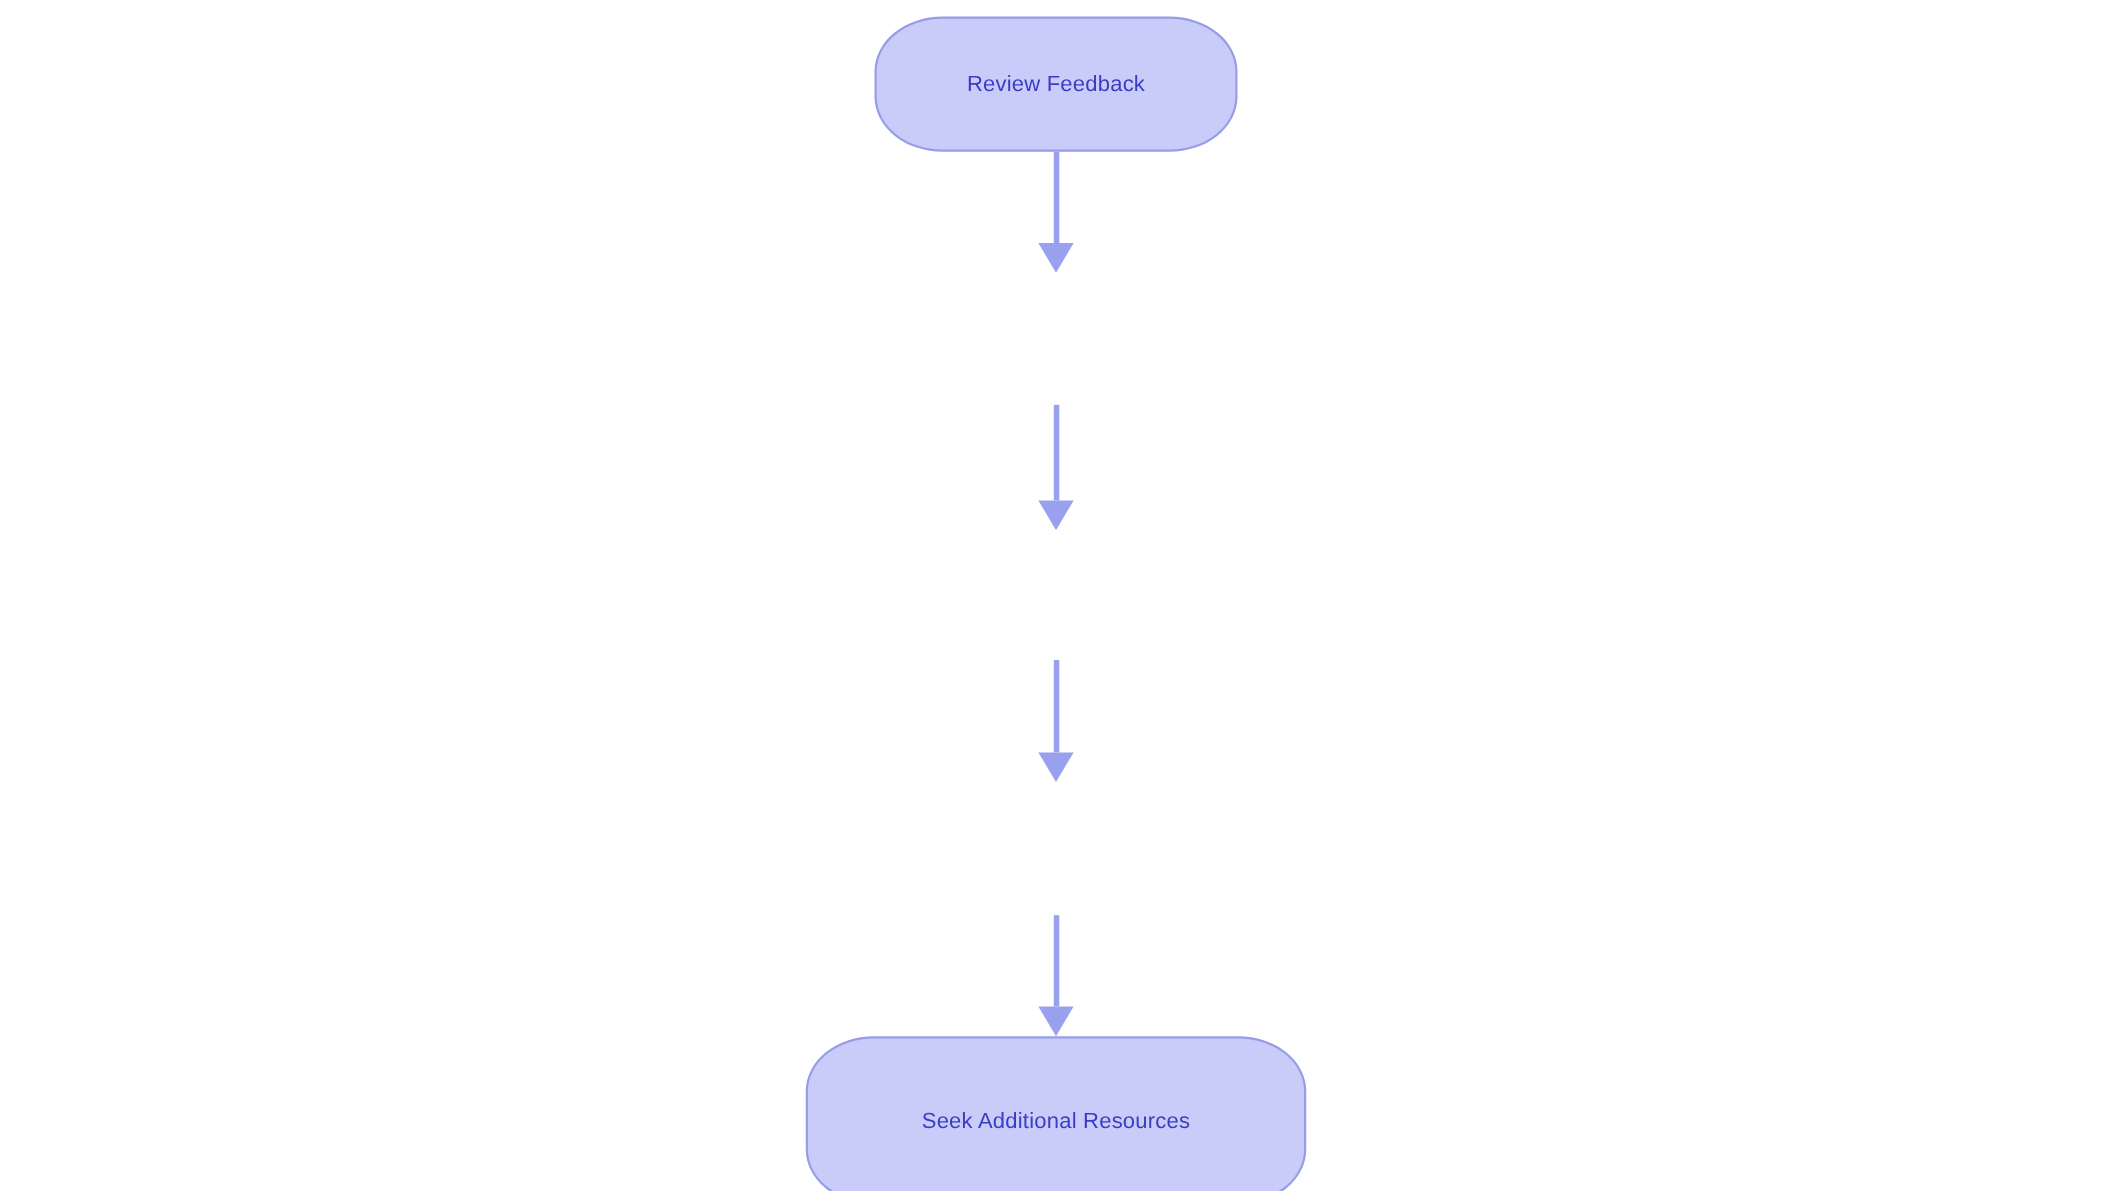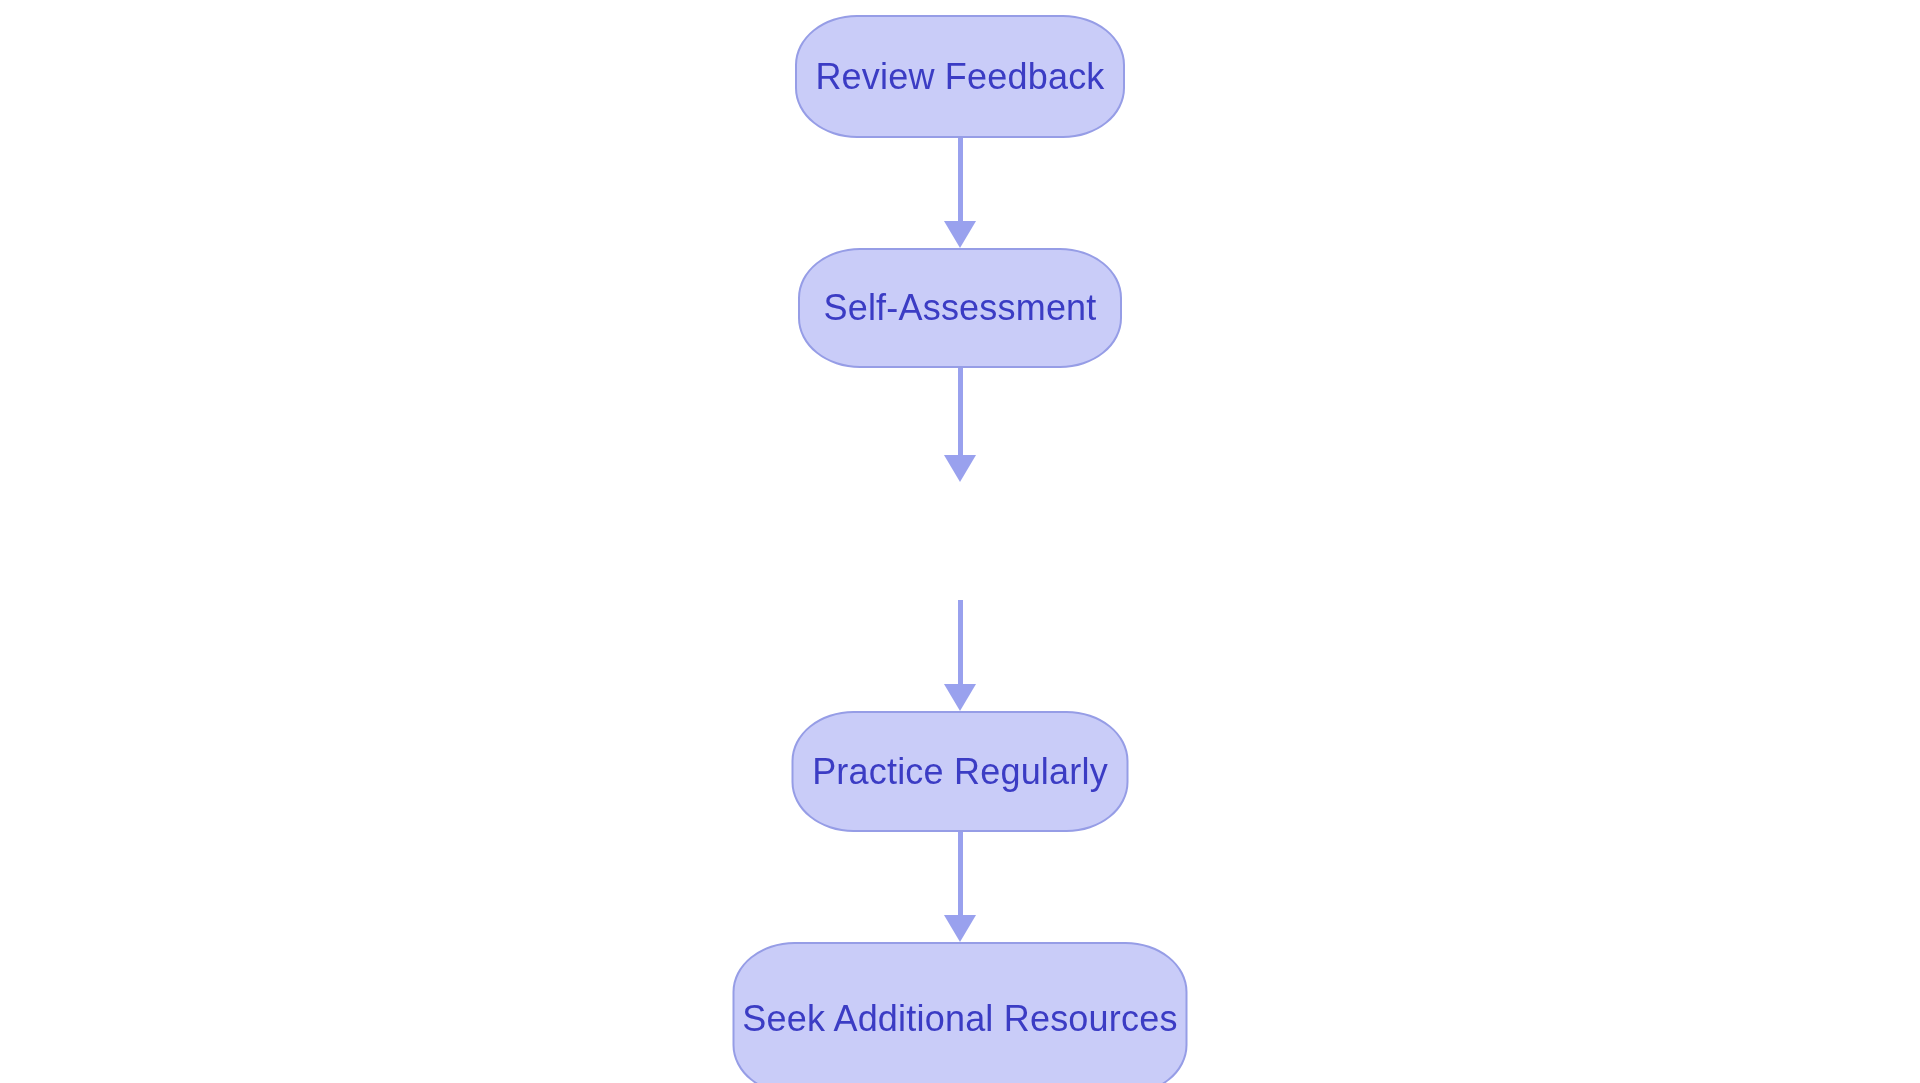--- a/index.html
+++ b/index.html
@@ -25,21 +25,21 @@
     transform: translateX(-50%);
     background: var(--node-fill);
     border: 2px solid var(--node-border);
     border-radius: 62px / 50px;
     display: flex;
     align-items: center;
     justify-content: center;
   }
   .node .label {
     color: var(--node-text);
-    font-size: 36px;
+    font-size: 20px;
     line-height: 1;
     letter-spacing: 0.2px;
     white-space: nowrap;
     text-align: left;
   }
   .arrow {
     position: absolute;
     left: 50%;
     transform: translateX(-50%);
     display: flex;
@@ -77,38 +77,32 @@
 
   <div class="node" id="node-0">
     <span class="label">Review Feedback</span>
   </div>
 
   <div class="arrow" id="arrow-0">
     <div class="arrow-line"></div>
     <div class="arrow-head"></div>
   </div>
 
-  <div class="node" id="node-1">
-    <span class="label">Self-Assessment</span>
-  </div>
 
   <div class="arrow" id="arrow-1">
     <div class="arrow-line"></div>
     <div class="arrow-head"></div>
   </div>
 
 
   <div class="arrow" id="arrow-2">
     <div class="arrow-line"></div>
     <div class="arrow-head"></div>
   </div>
 
-  <div class="node" id="node-3">
-    <span class="label">Practice Regularly</span>
-  </div>
 
   <div class="arrow" id="arrow-3">
     <div class="arrow-line"></div>
     <div class="arrow-head"></div>
   </div>
 
   <div class="node" id="node-4">
     <span class="label">Seek Additional Resources</span>
   </div>
 

